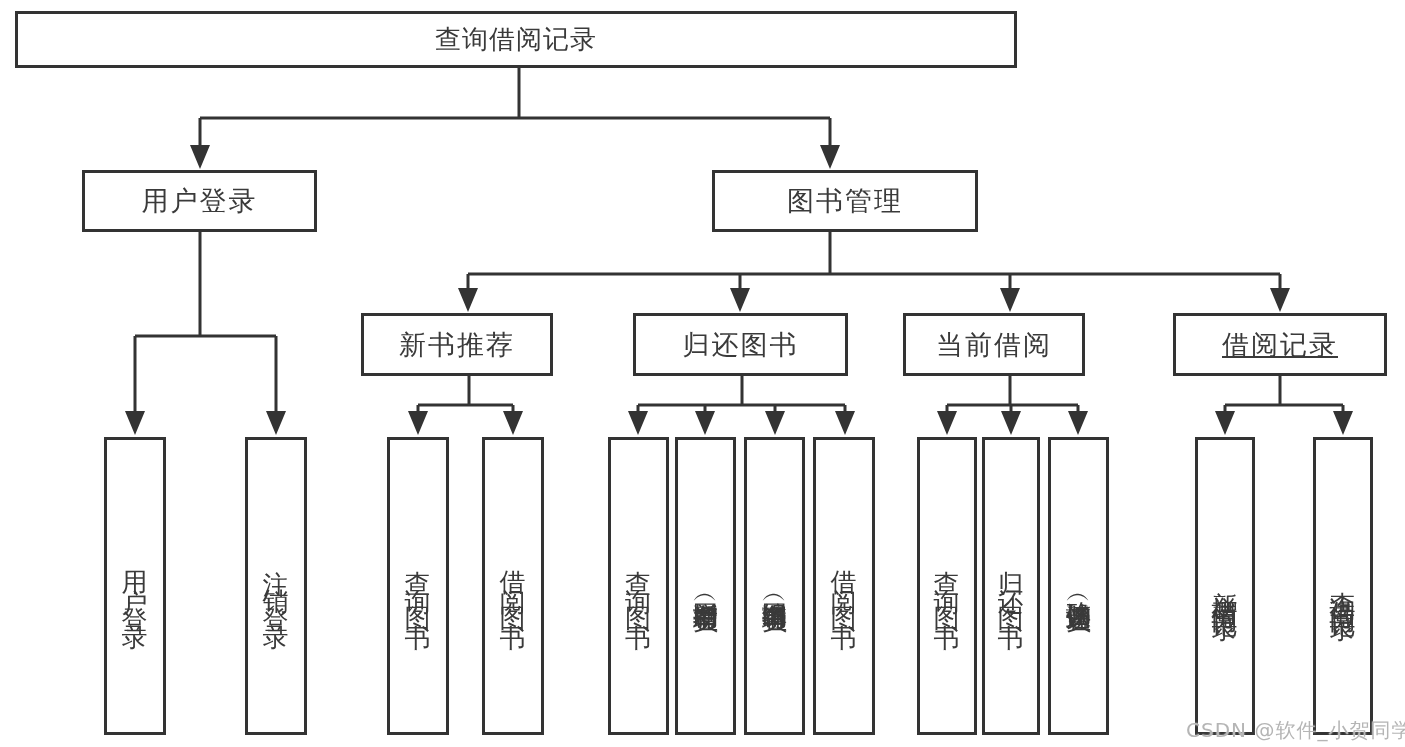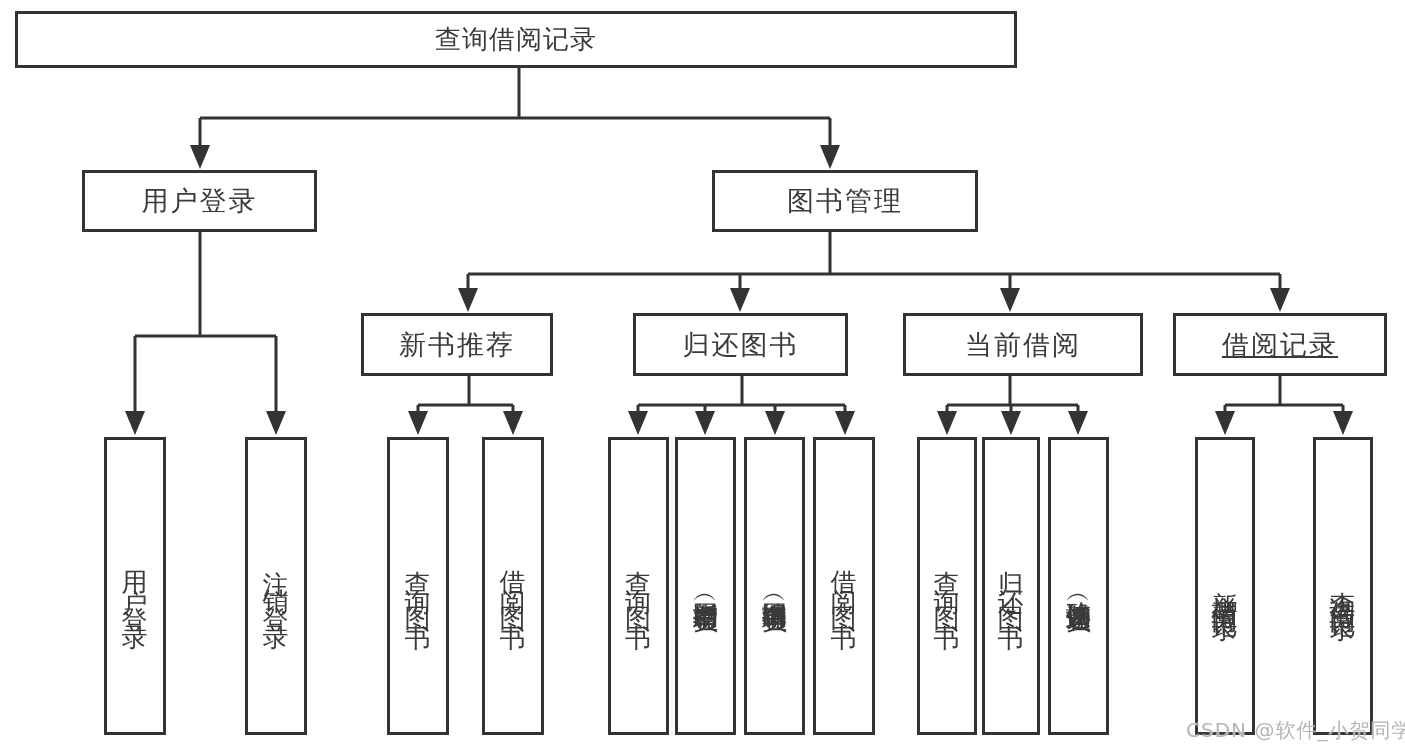--- a/index.html
+++ b/index.html
@@ -90,21 +90,21 @@
   <div class="node branch-node" style="left:712px;top:170px;width:266px;height:62px;">
     <span class="lbl">图书管理</span>
   </div>
 
   <div class="node branch-node" style="left:361px;top:313px;width:192px;height:63px;">
     <span class="lbl">新书推荐</span>
   </div>
   <div class="node branch-node" style="left:633px;top:313px;width:215px;height:63px;">
     <span class="lbl">归还图书</span>
   </div>
-  <div class="node branch-node" style="left:903px;top:313px;width:240px;height:63px;">
+  <div class="node branch-node" style="left:903px;top:313px;width:182px;height:63px;">
     <span class="lbl">当前借阅</span>
   </div>
   <div class="node branch-node" style="left:1173px;top:313px;width:214px;height:63px;text-decoration:underline;">
     <span class="lbl">借阅记录</span>
   </div>
 
   <div class="node leaf-node gap-wide" style="left:104px;width:62px;">
     <span class="lbl">用户登录</span>
   </div>
   <div class="node leaf-node gap-wide" style="left:245px;width:62px;">

